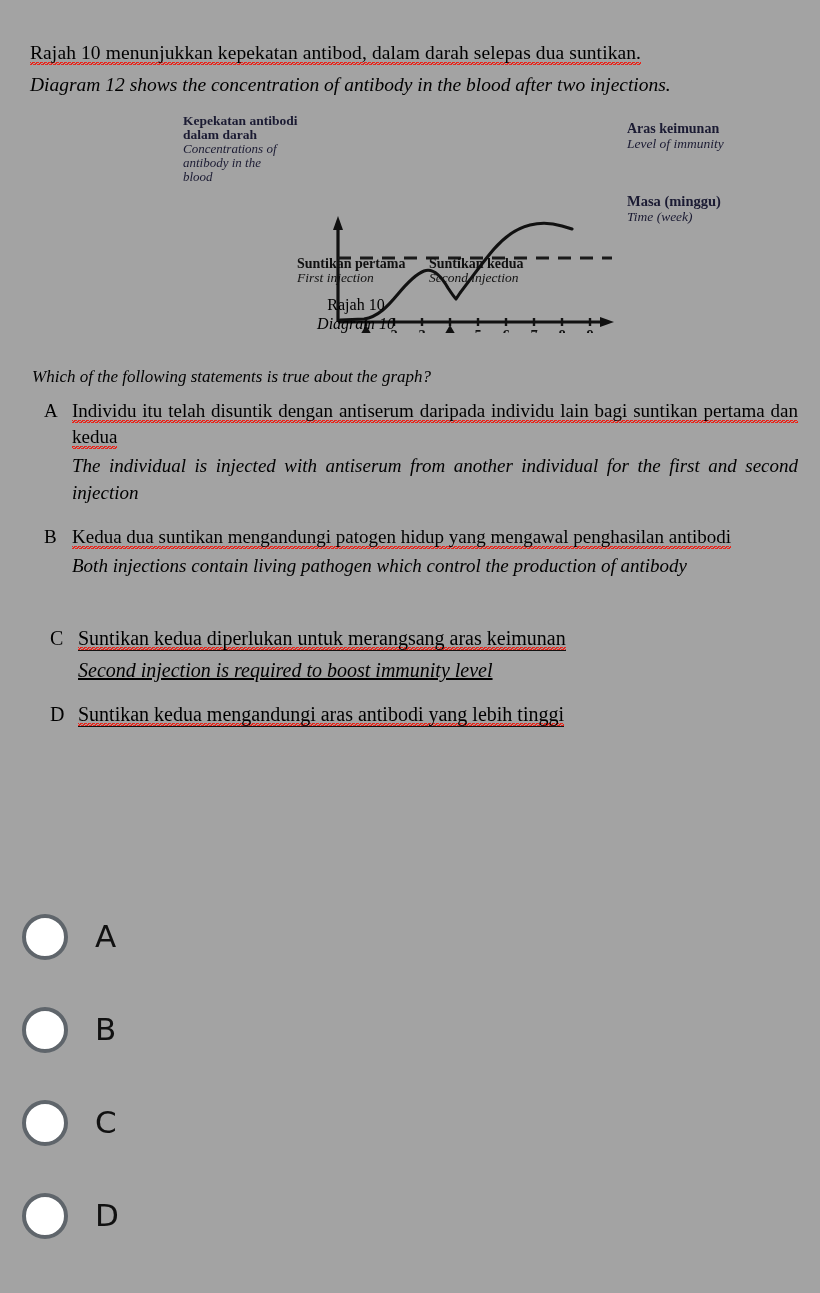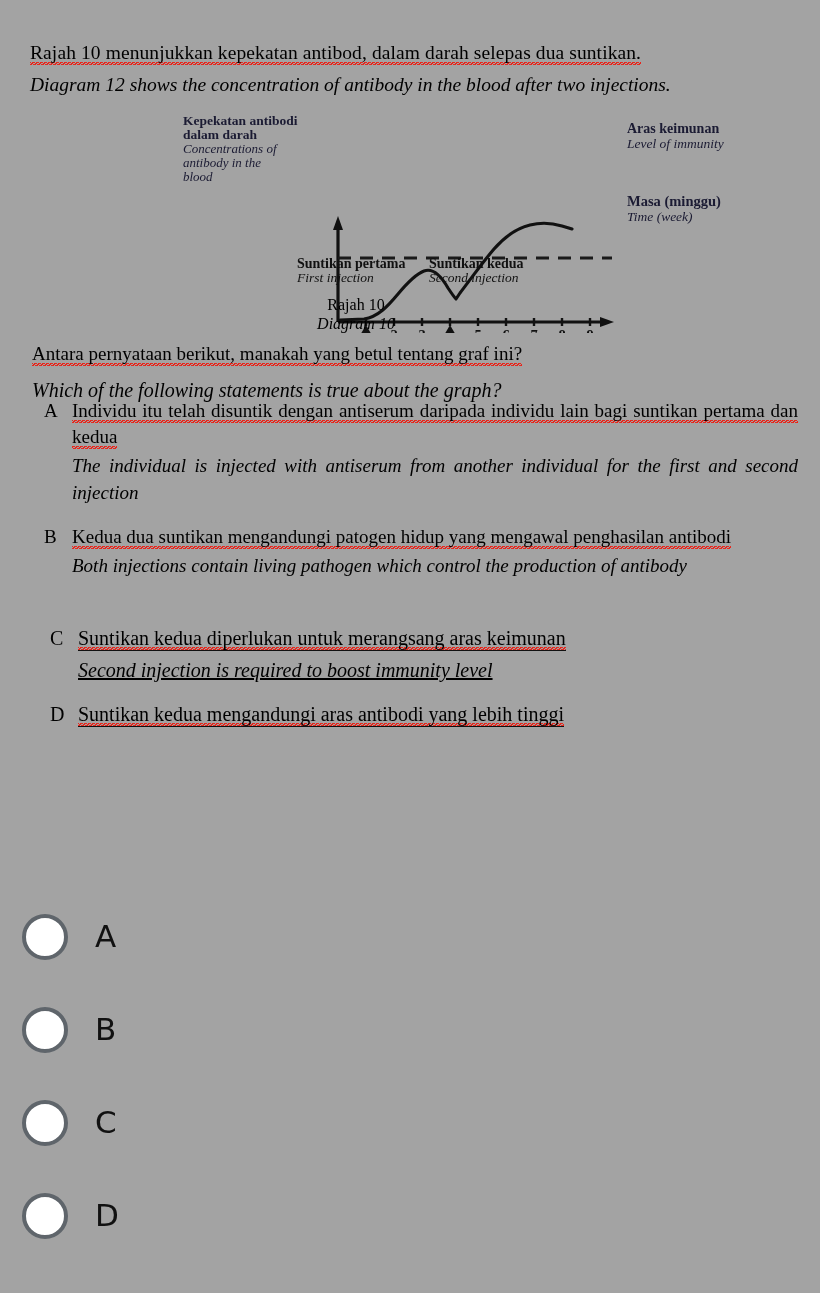--- a/index.html
+++ b/index.html
@@ -81,21 +81,21 @@
   .cap-en { font-size: 16px; line-height: 19px; font-style: italic; }
 
   
   .question {
     position: absolute;
     left: 32px;
     right: 20px;
     top: 341px;
   }
   .q-my { font-size: 19px; line-height: 25px; }
-  .q-en { font-size: 20px; line-height: 25px; font-style: italic; margin-top: 12px; font-family: Liberation Serif, serif; }
+  .q-en { font-size: 17px; line-height: 25px; font-style: italic; margin-top: 23px; font-family: Liberation Serif, serif; }
 
   
   .options {
     position: absolute;
     left: 0;
     top: 398px;
     width: 820px;
   }
   .opt {
     position: relative;
@@ -246,21 +246,20 @@
       </g>
     </svg>
   </div>
 
   <div class="caption">
     <div class="cap-my">Rajah 10</div>
     <div class="cap-en">Diagram 10</div>
   </div>
 
   <div class="question">
-    <div class="q-my"><span class="sq">Antara pernyataan berikut, manakah yang betul tentang graf ini?</span></div>
     <div class="q-en">Which of the following statements is true about the graph?</div>
   </div>
 
   <div class="options">
 
     <div class="opt">
       <div class="opt-letter">A</div>
       <div class="opt-my"><span class="sq">Individu itu telah disuntik dengan antiserum daripada individu lain bagi suntikan pertama dan kedua</span></div>
       <div class="opt-en">The individual is injected with antiserum from another individual for the first and second injection</div>
     </div>

